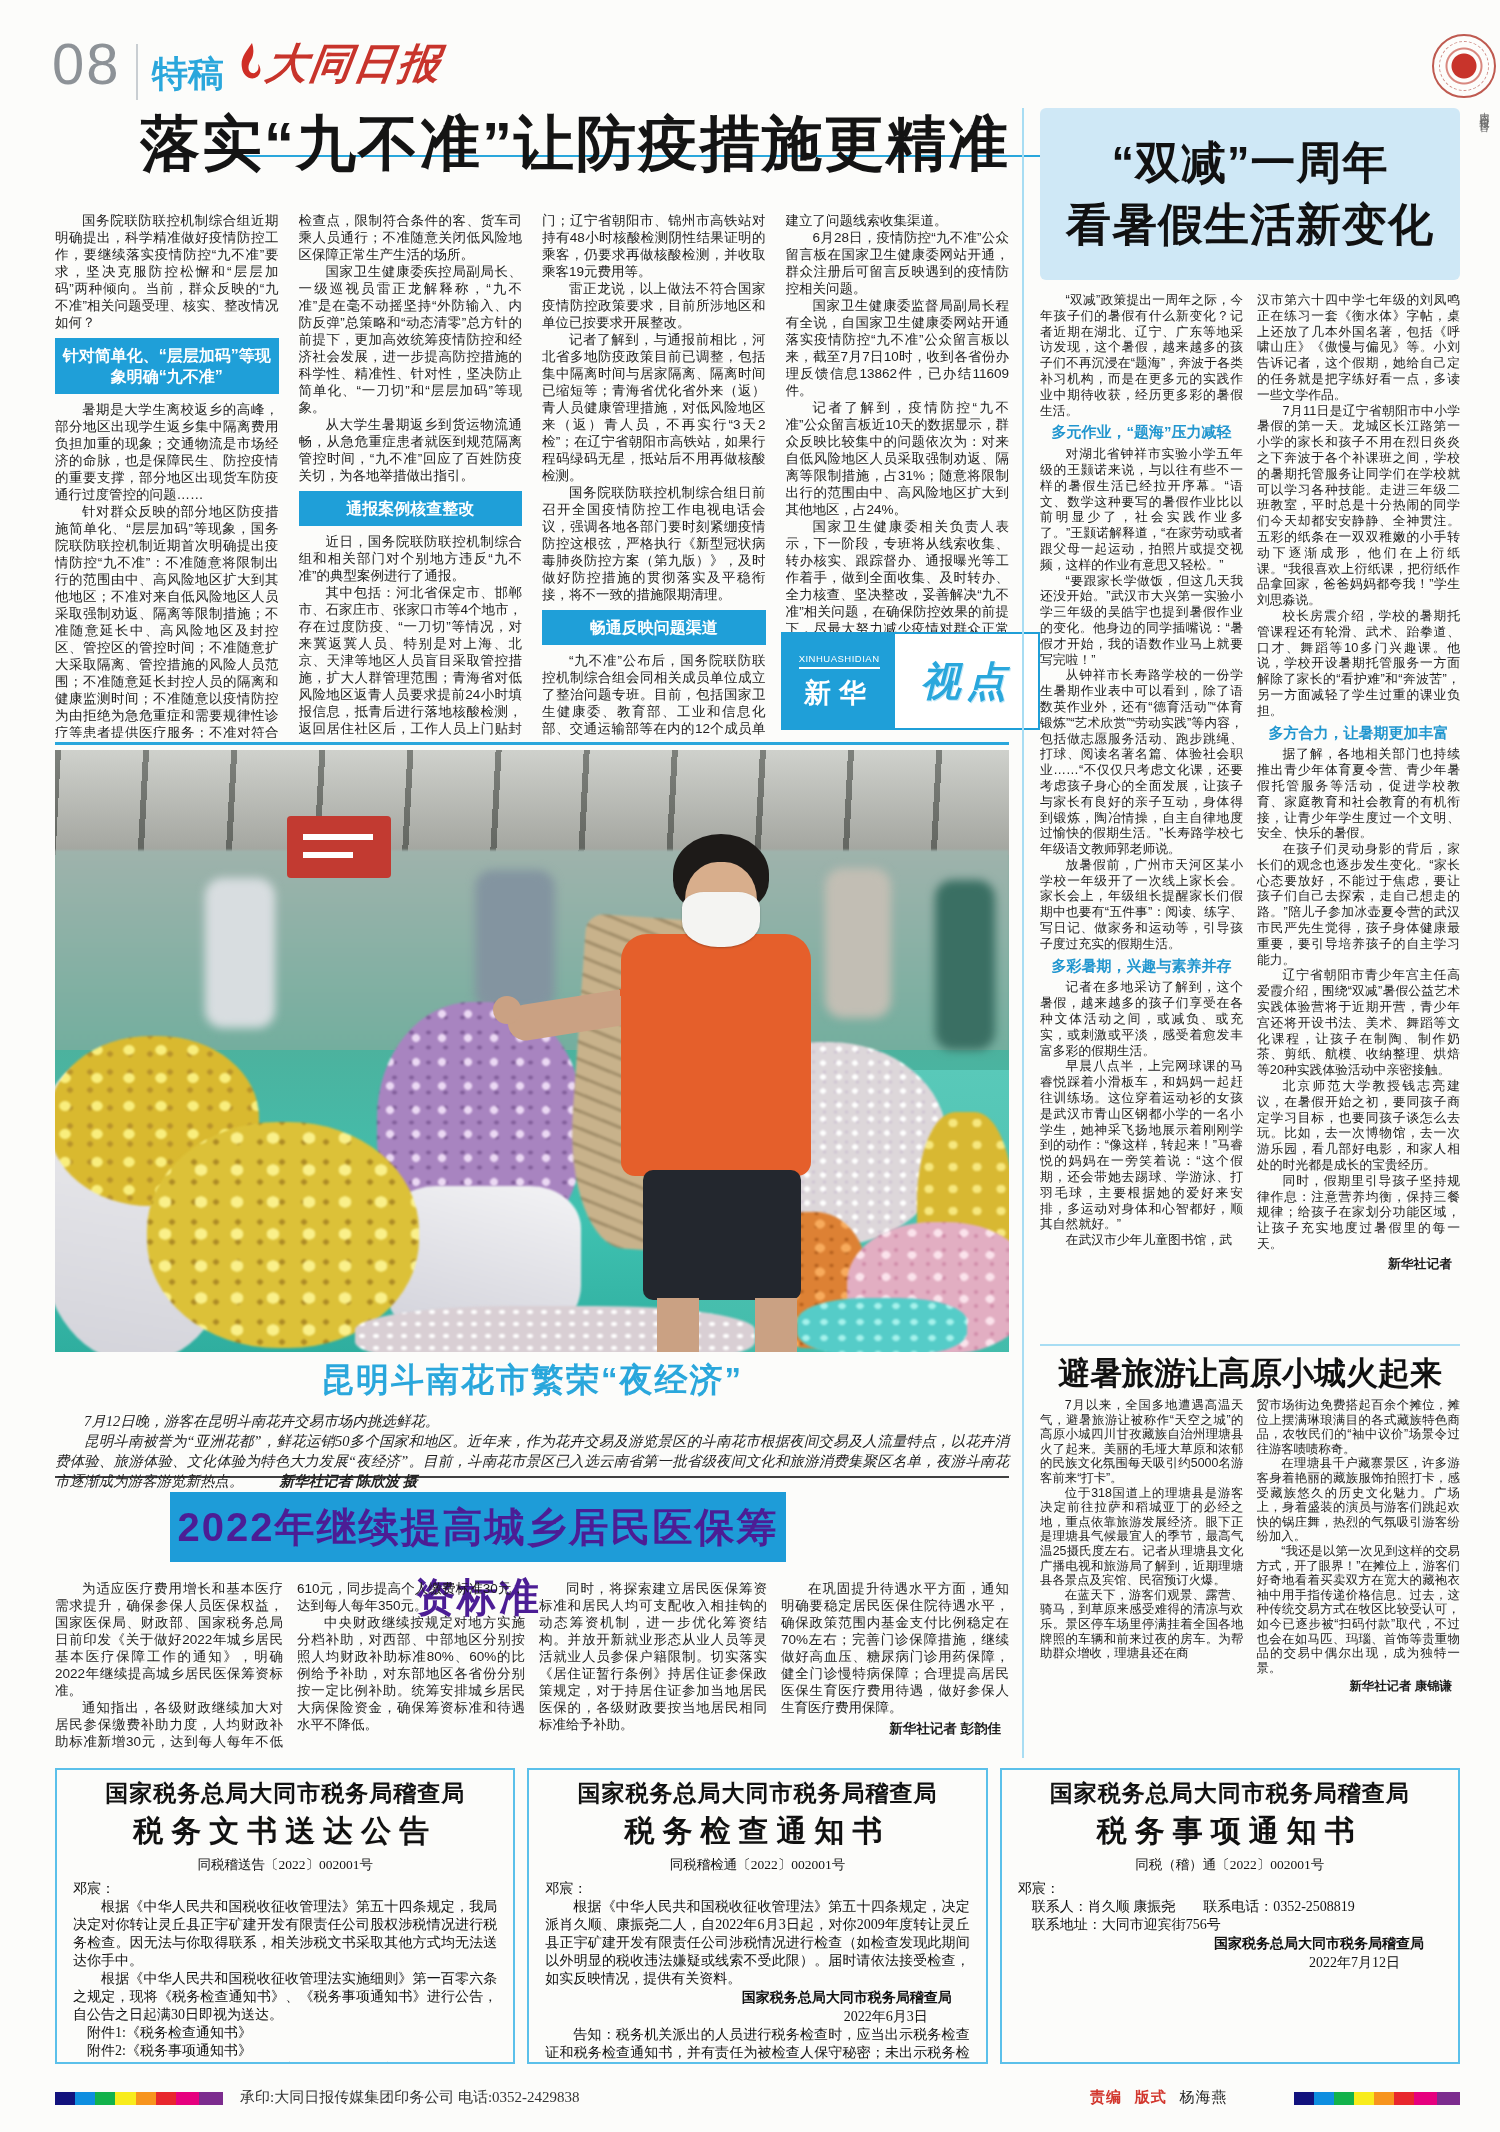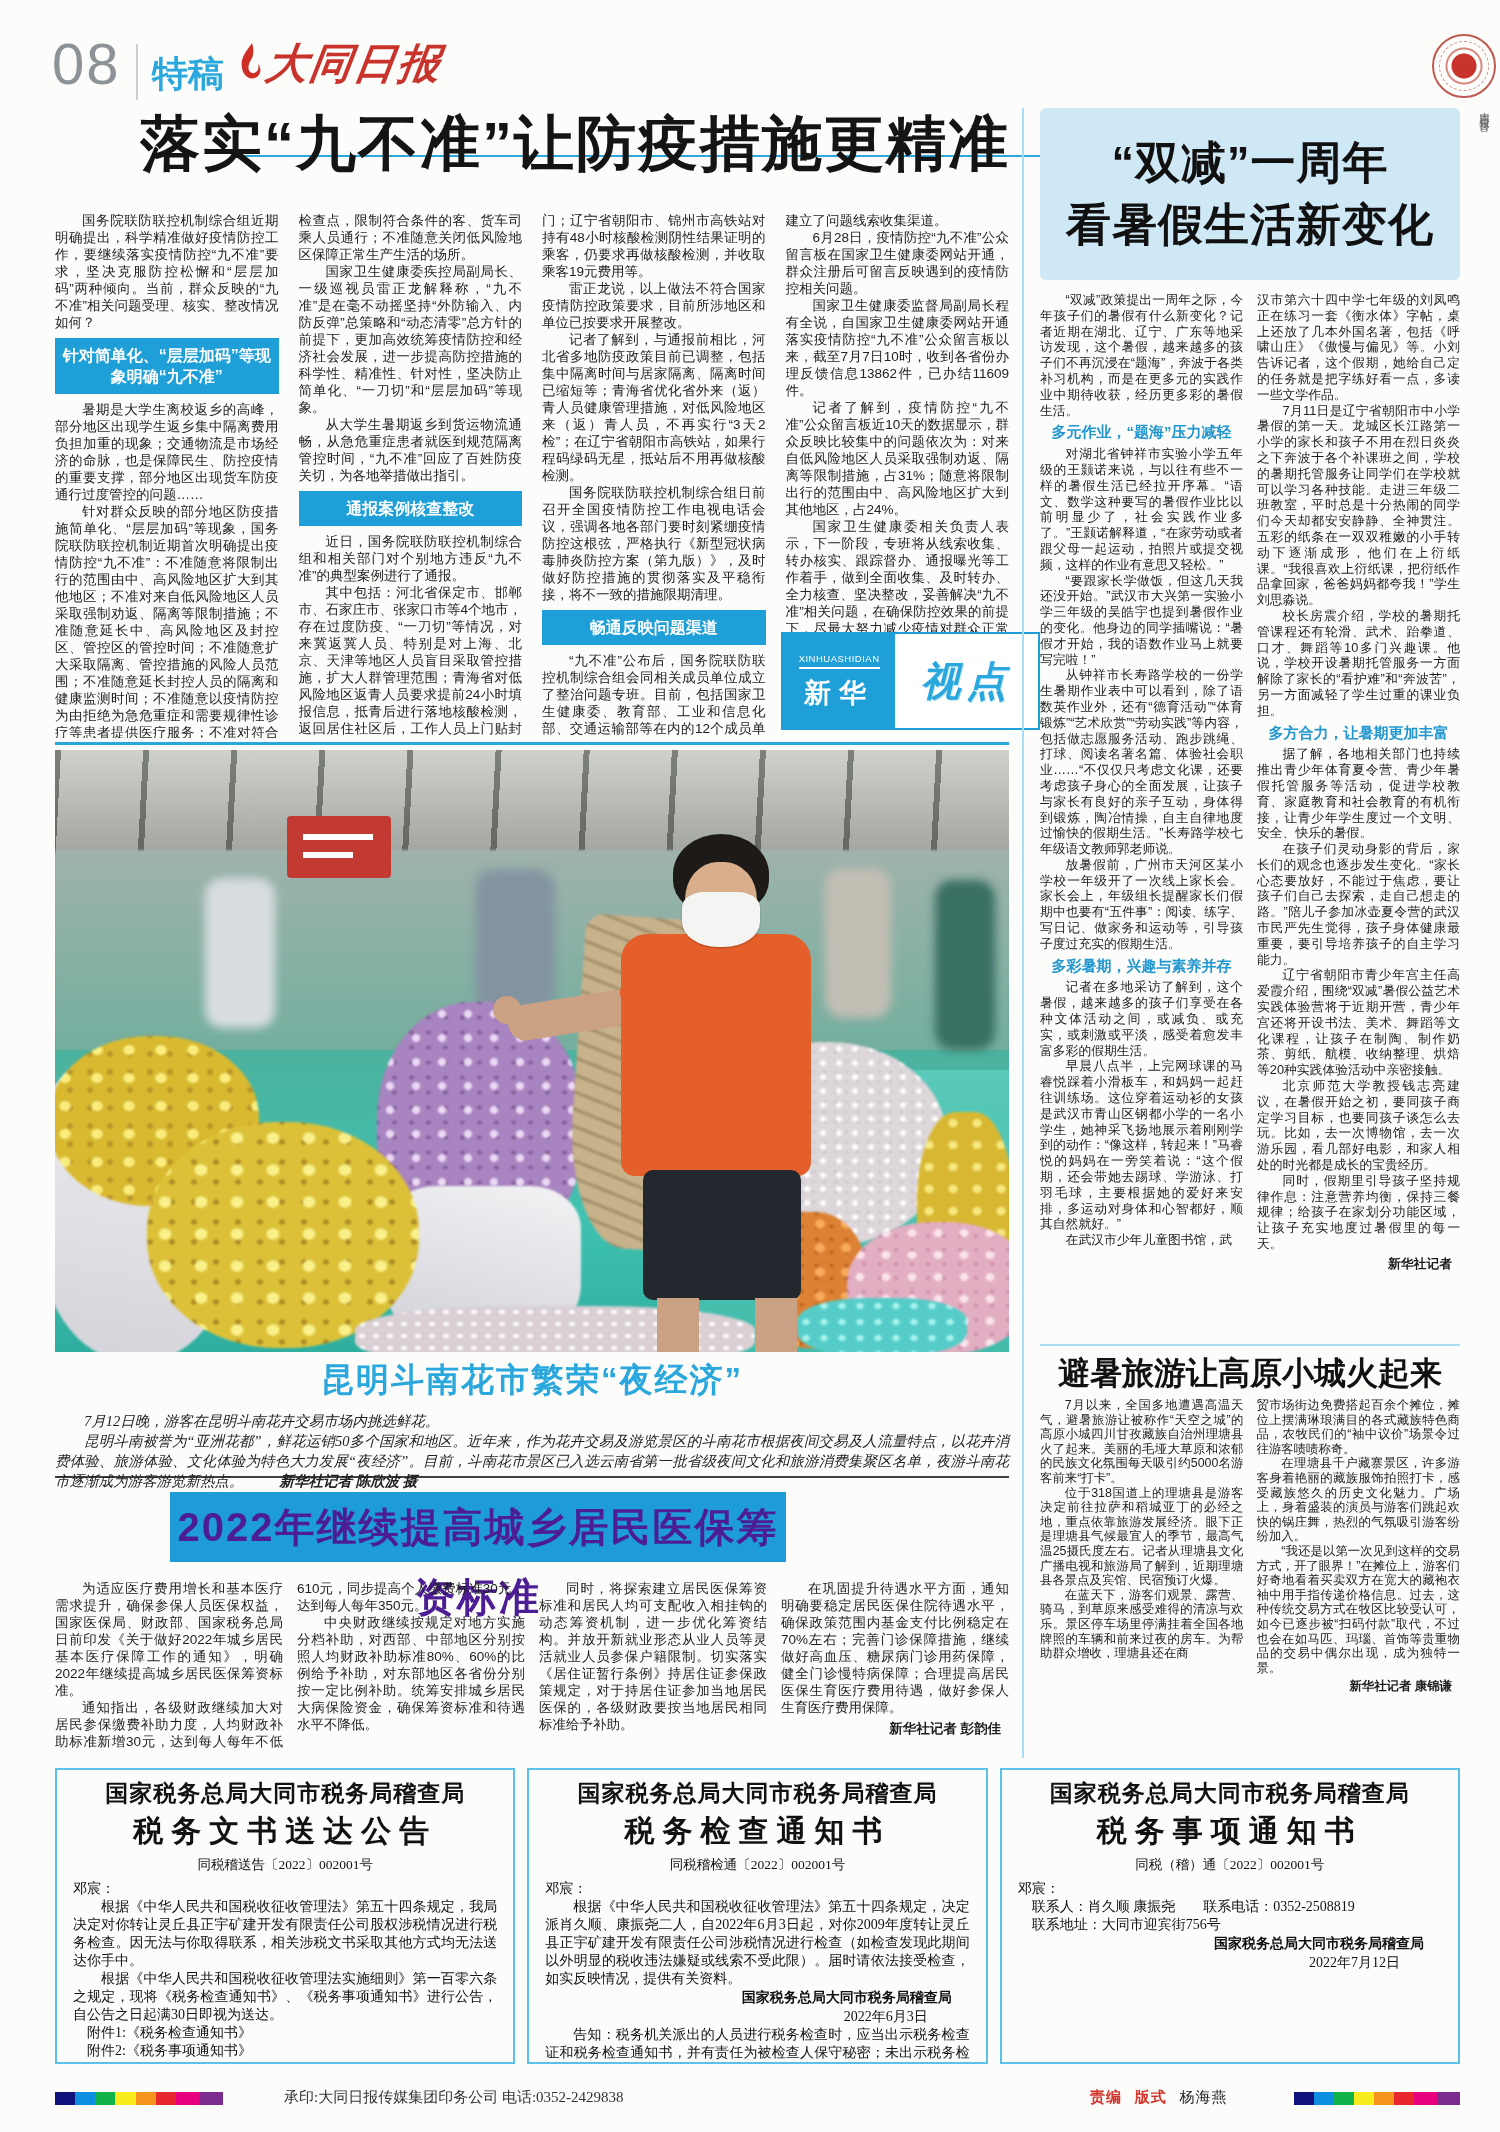--- a/index.html
+++ b/index.html
@@ -122,21 +122,21 @@
   .n-p{font-size:14px;line-height:18px;text-align:justify;text-indent:2em;margin:0;}
   .n-line{font-size:14px;line-height:18px;text-indent:1em;}
   .n-signer{font-size:14px;line-height:19px;text-align:right;padding-right:18px;font-weight:700;}
   .n-date{font-size:14px;line-height:19px;text-align:right;padding-right:42px;}
   .n-note{font-size:14px;line-height:18px;text-align:justify;text-indent:2em;margin:0;}
 
   
   .cbar{position:absolute;top:2092px;height:13px;background:linear-gradient(90deg,#12127d 0 12%,#0e8ee0 12% 24%,#12b24b 24% 36%,#f8ec1c 36% 48%,#f7941d 48% 60%,#e8262d 60% 72%,#e6007e 72% 86%,#7c2c8e 86% 100%);}
   .cbar-l{left:55px;width:168px;}
   .cbar-r{left:1294px;width:166px;}
-  .print{position:absolute;left:240px;top:2088px;font-size:15px;font-family:"Liberation Serif",serif;color:#333;margin-left:44px;}
+  .print{position:absolute;left:240px;top:2088px;font-size:15px;font-family:"Liberation Serif",serif;color:#333;}
   .credits{position:absolute;left:1090px;top:2088px;font-size:15px;font-family:"Liberation Serif",serif;color:#222;letter-spacing:1px;}
   .credits .red{color:#d2372e;font-weight:700;margin-right:8px;}
 </style>
 </head>
 <body>
 
 <div class="page" data-name="newspaper-page">
 
   <div class="pageno" data-name="page-number">08</div>
   <div class="hd-div" data-name="header-divider"></div>

